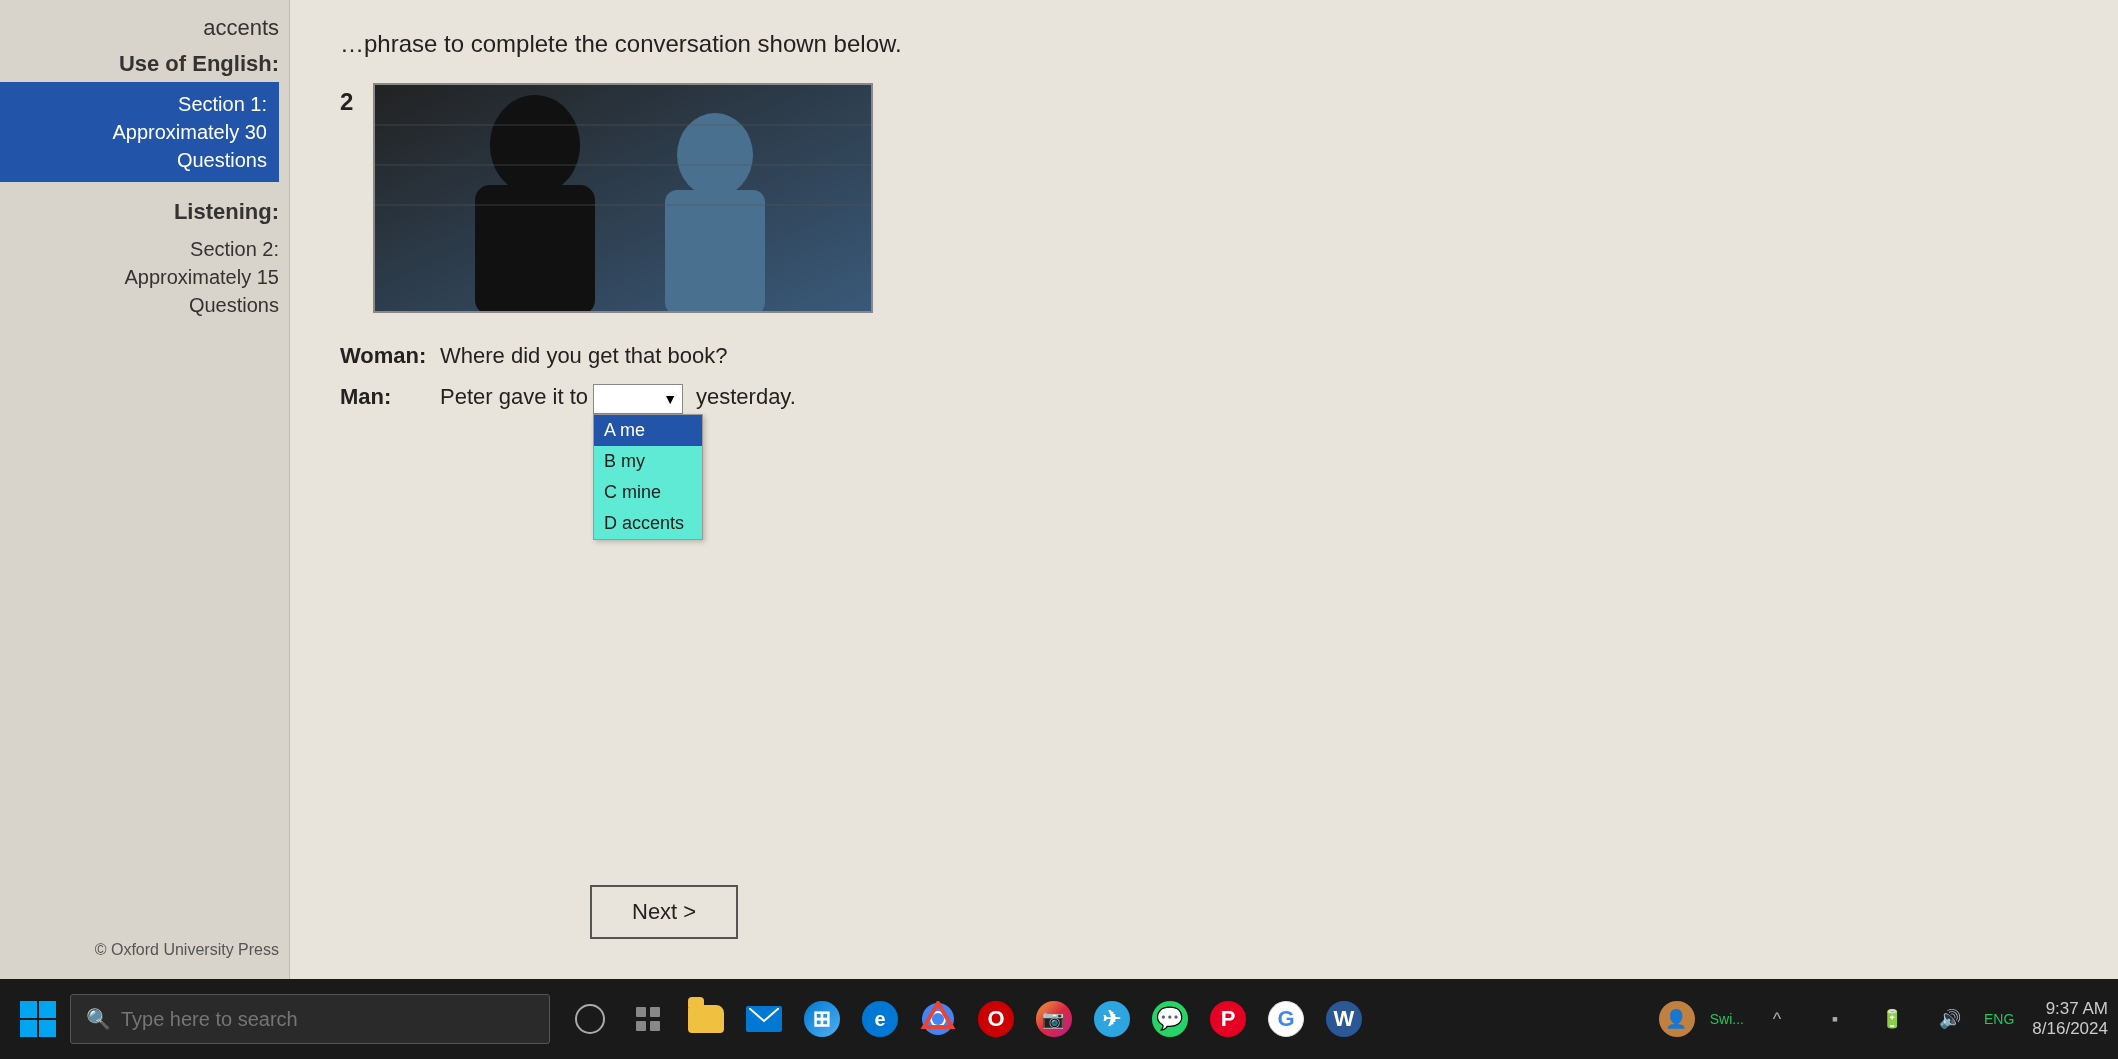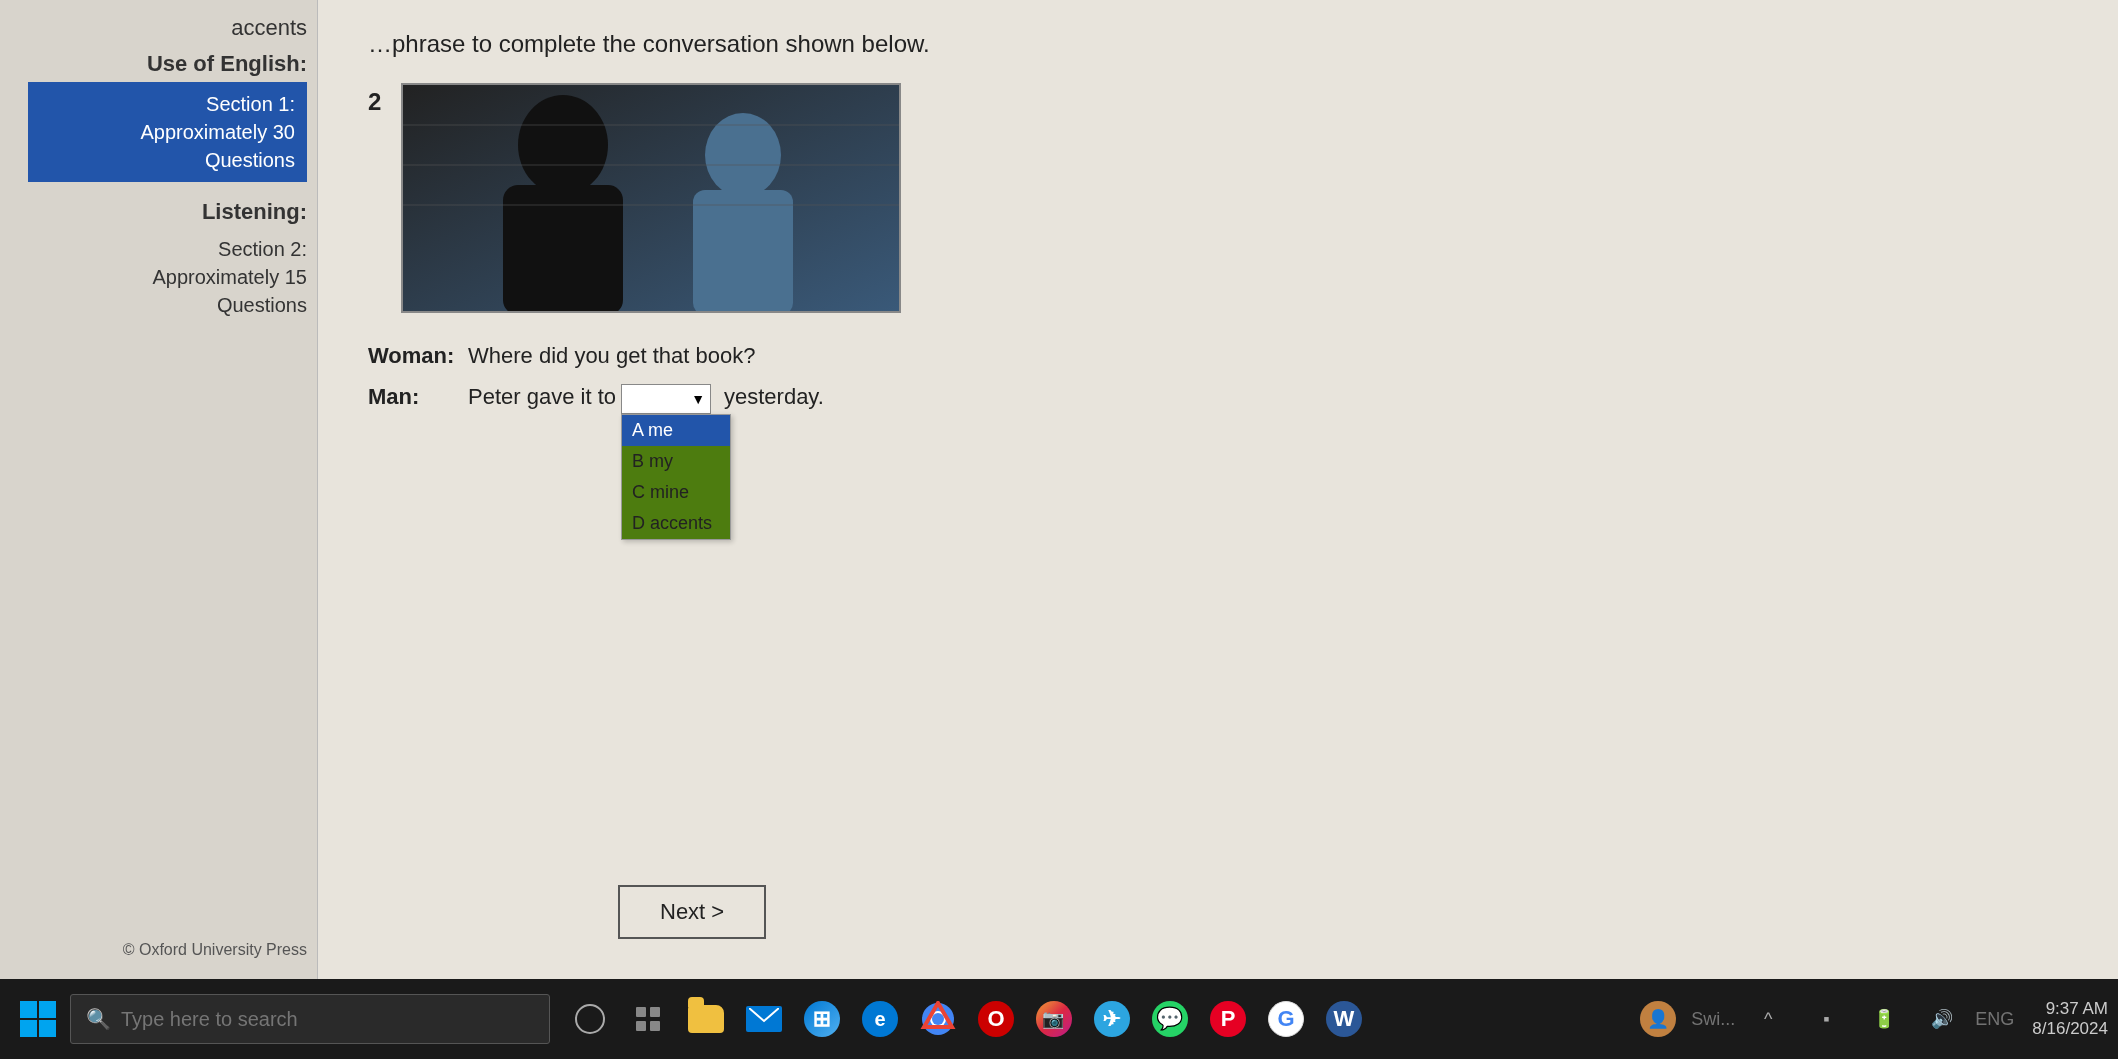--- a/index.html
+++ b/index.html
@@ -5,21 +5,20 @@
     * { margin: 0; padding: 0; box-sizing: border-box; }
     html, body { width: 2118px; height: 1059px; overflow: hidden; font-family: Arial, sans-serif; background: #1a1a1a; }
 
     .screen { width: 2118px; height: 1059px; display: flex; flex-direction: column; }
 
     
     .main-content {
       display: flex;
       flex: 1;
       background: #d8d4cc;
-      padding-left: 28px;
     }
 
     
     .sidebar {
       width: 290px;
       background: #d8d4cc;
       padding: 10px 0;
       border-right: 1px solid #bbb;
       display: flex;
       flex-direction: column;
@@ -155,21 +154,21 @@
       display: inline-block;
       margin: 0 5px;
     }
 
     
     .dropdown-options {
       position: absolute;
       top: 30px;
       left: 0;
       width: 110px;
-      background: #4d7c0f;
+      background: #5eead4;
       border: 1px solid #999;
       z-index: 100;
       box-shadow: 2px 2px 5px rgba(0,0,0,0.2);
     }
 
     .dropdown-option {
       padding: 5px 10px;
       font-size: 18px;
       cursor: pointer;
       color: #222;
@@ -268,22 +267,22 @@
     }
 
     .system-tray {
       margin-left: auto;
       display: flex;
       align-items: center;
       gap: 8px;
     }
 
     .tray-text {
-      color: #737373;
-      font-size: 18px;
+      color: #22c55e;
+      font-size: 14px;
     }
 
     .clock {
       display: flex;
       flex-direction: column;
       align-items: flex-end;
       color: #ccc;
       font-size: 17px;
       margin-left: 10px;
     }

